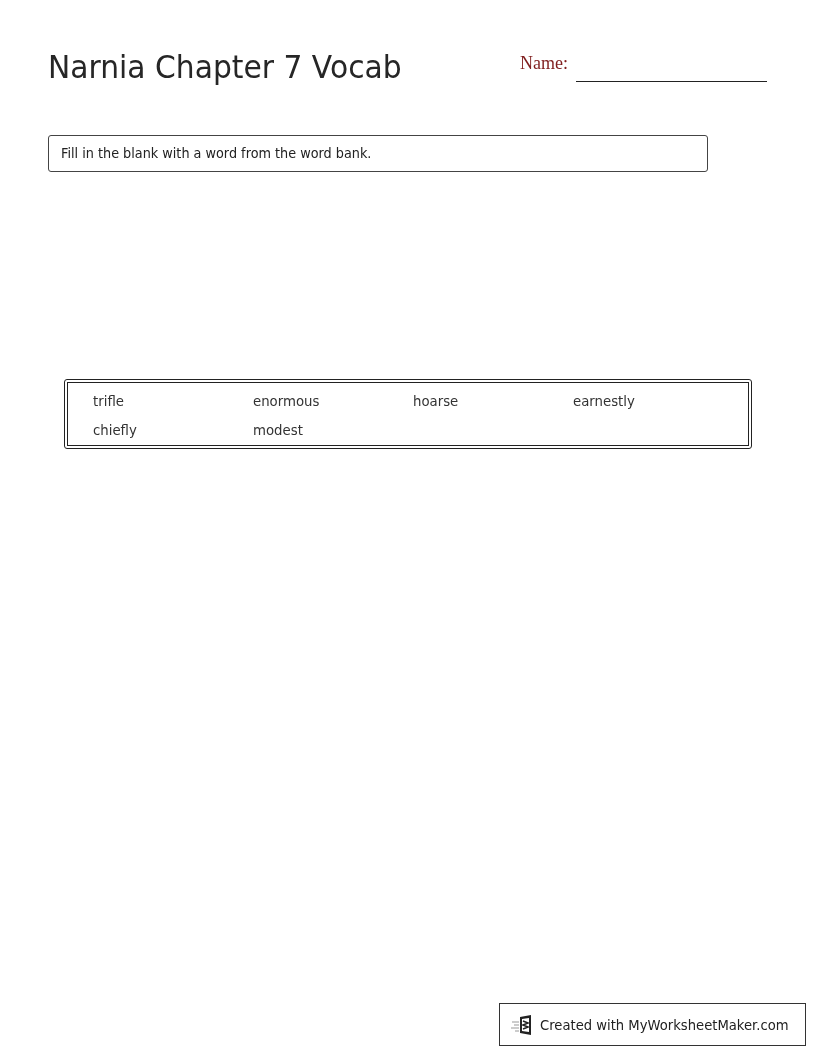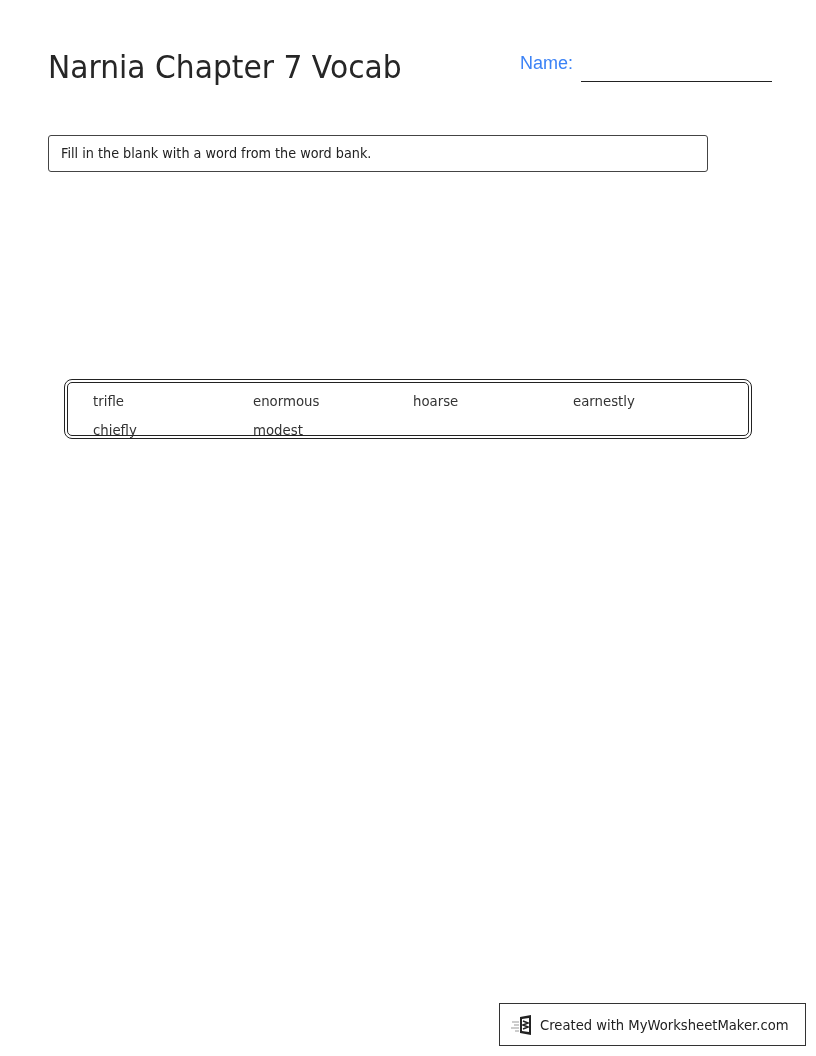--- a/index.html
+++ b/index.html
@@ -2,28 +2,28 @@
 <html><head>
   <meta charset="utf-8">
   <style>
     html, body { margin: 0; padding: 0; background: #ffffff; }
     body { width: 816px; height: 1056px; position: relative; overflow: hidden;
            font-family: "DejaVu Sans", "Liberation Sans", sans-serif; color: #222; }
     .title { position: absolute; left: 48px; top: 48px; font-size: 32px; font-weight: normal;
              color: #262626; letter-spacing: 0px; margin: 0; white-space: nowrap;
              font-family: "DejaVu Sans", sans-serif; transform: scaleX(0.93); transform-origin: left top; }
     .name-wrap { position: absolute; left: 520px; top: 53px; display: flex; align-items: flex-end; }
-    .name-label { font-family: Liberation Sans, sans-serif; font-size: 18px; color: #3b82f6; }
+    .name-label { font-family: Liberation Serif, serif; font-size: 18px; color: #7f1d1d; }
     .name-line { width: 191px; height: 0; border-bottom: 1.5px solid #222; margin-left: 8px; margin-bottom: -8px; }
     .instructions { position: absolute; left: 48px; top: 135px; width: 660px; height: 37px;
                     border: 1.5px solid #444; border-radius: 3px; box-sizing: border-box; }
     .instructions span { position: absolute; left: 12px; top: 9px; font-size: 13.5px; color: #222;
                          white-space: nowrap; transform: scaleX(0.95); transform-origin: left top; }
-    .word-bank { position: absolute; left: 64px; top: 379px; width: 688px; height: 60px;
-                 border: 4px double #222; border-radius: 8px; box-sizing: border-box; }
+    .word-bank { position: absolute; left: 64px; top: 379px; width: 688px; height: 70px;
+                 border: 4px double #222; border-radius: 3px; box-sizing: border-box; }
     .word-bank .word { position: absolute; font-size: 14px; color: #333; white-space: nowrap;
                        transform: scaleX(0.95); transform-origin: left top; }
     .footer { position: absolute; left: 499px; top: 1003px; width: 307px; height: 43px;
               border: 1.5px solid #333; box-sizing: border-box; display: flex; align-items: center; }
     .footer .logo { margin-left: 11px; width: 24px; height: 22px; }
     .footer .credit { margin-left: 5px; font-size: 14px; color: #222; white-space: nowrap;
                       transform: scaleX(0.94); transform-origin: left center; }
   </style>
 </head>
 <body>

